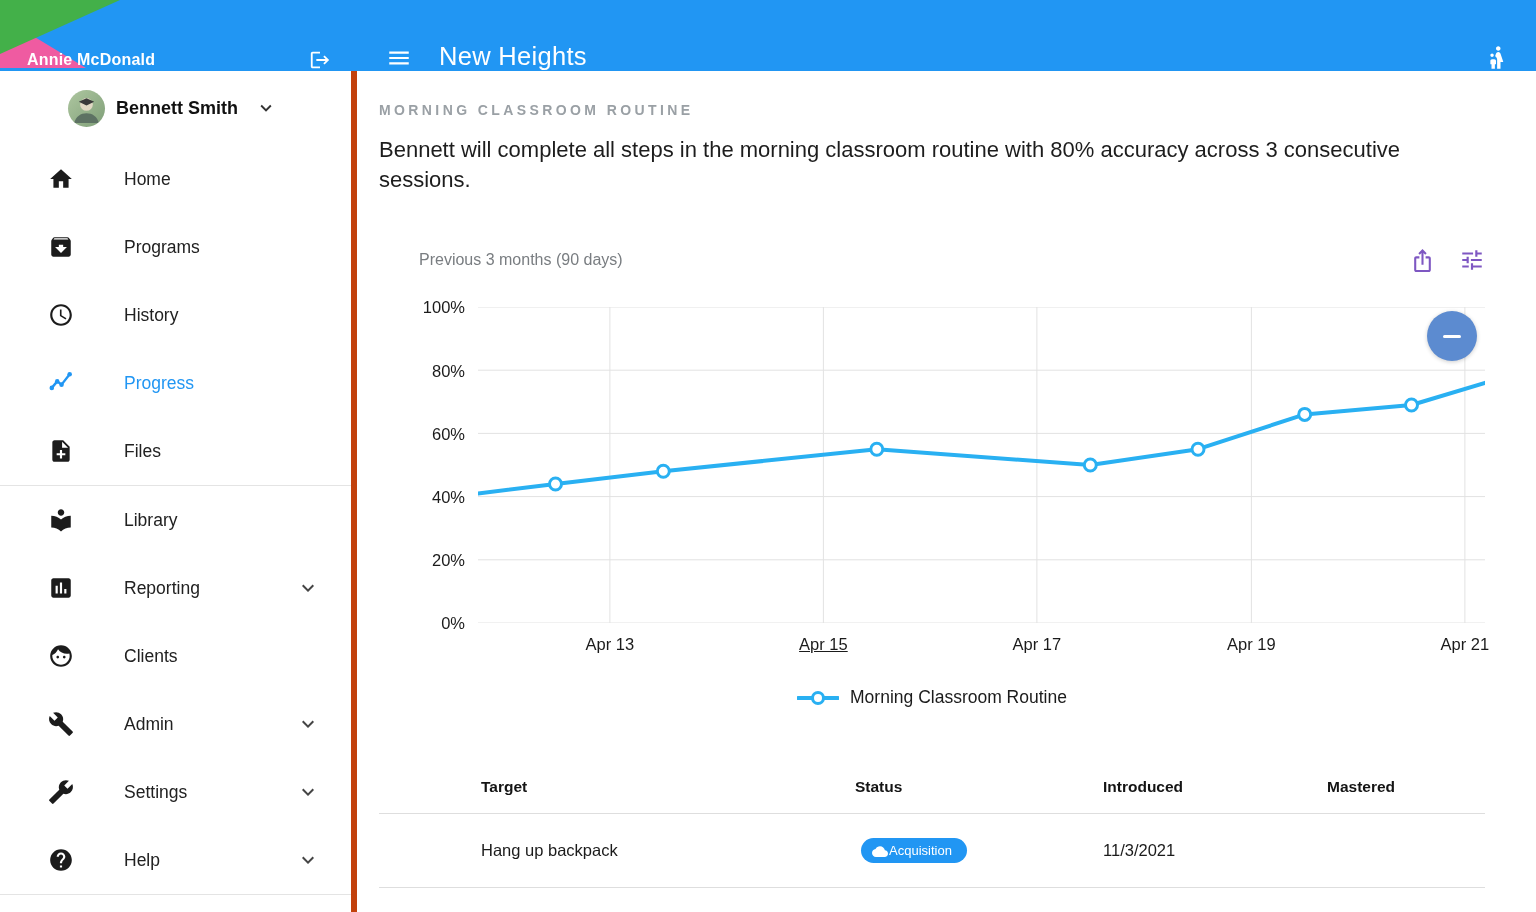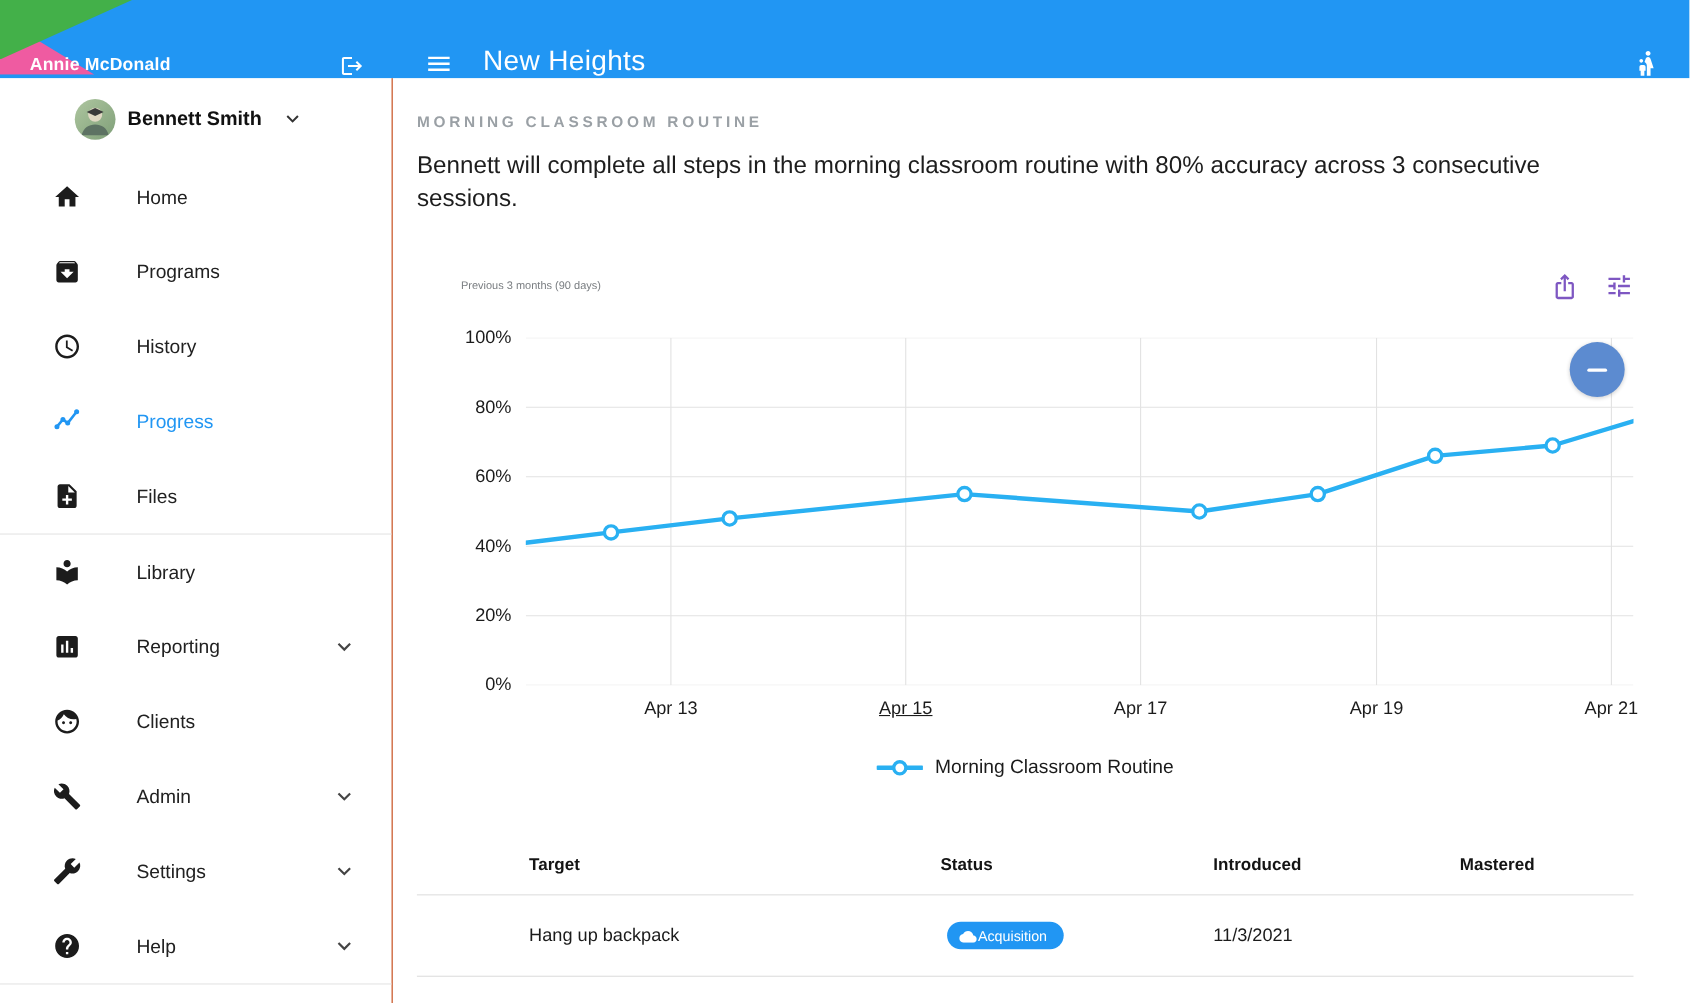--- a/index.html
+++ b/index.html
@@ -31,21 +31,21 @@
   }
   .user-name{font-size:16px;font-weight:700;letter-spacing:.2px;}
   .tb-icon{display:inline-flex;align-items:center;justify-content:center;cursor:pointer;background:none;border:none;padding:0;color:#fff;}
   .hamburger{margin-left:29px;}
   .app-title{font-size:25.5px;font-weight:400;margin:0 0 0 27px;letter-spacing:.3px;}
   .family{margin-left:auto;margin-right:31px;}
 
   
   .sidebar{
     position:absolute;top:71px;left:0;width:357px;bottom:0;background:#fff;
-    border-right:1px solid #c2410c;z-index:10;
+    border-right:6px solid #c2410c;z-index:10;
   }
   .client-row{height:74px;display:flex;align-items:center;padding-left:68px;cursor:pointer;}
   .avatar{width:37px;height:37px;border-radius:50%;overflow:hidden;flex:0 0 auto;
     background:linear-gradient(135deg,#aec6a0 0%,#7f9f78 100%);display:inline-flex;align-items:center;justify-content:center;}
   .client-name{font-size:18px;font-weight:700;margin-left:11px;color:#111;}
   .client-chev{margin-left:17px;color:#333;display:inline-flex;}
   .nav-item{height:68px;display:flex;align-items:center;padding-left:27px;cursor:pointer;position:relative;margin-left:21px;}
   .nav-icon{width:26px;height:26px;display:inline-flex;color:#1c1c1c;flex:0 0 auto;}
   .nav-label{margin-left:50px;font-size:17.5px;color:#212121;}
   .nav-item.active .nav-icon,.nav-item.active .nav-label{color:var(--primary-blue);}
@@ -54,21 +54,21 @@
 
   
   .main{position:absolute;left:357px;top:71px;right:0;bottom:0;padding:0 51px 0 22px;overflow:hidden;background:#fff;}
   .section-title{
     margin-top:31px;font-size:14px;font-weight:700;letter-spacing:3.4px;color:#9aa0a5;
   }
   .goal-text{margin-top:17px;font-size:22px;color:#1d1d1d;line-height:1.35;}
 
   .chart-card{margin-top:53px;position:relative;}
   .range-row{display:flex;align-items:center;padding-left:40px;}
-  .range-label{font-size:10px;color:#797d81;}
+  .range-label{font-size:16px;color:#797d81;}
   .card-icon{display:inline-flex;color:var(--icon-purple);cursor:pointer;background:none;border:none;padding:0;}
   .export-btn{margin-left:auto;}
   .tune-btn{margin-left:24px;}
 
   .chart-area{margin-top:34px;position:relative;}
   .y-labels{position:absolute;left:0;top:0;width:86px;height:316px;}
   .y-label{position:absolute;right:0;transform:translateY(-50%);font-size:16.5px;color:#1b1b1b;white-space:nowrap;}
   .plot{margin-left:99px;height:316px;position:relative;}
   .plot svg{width:100%;height:100%;}
   .x-labels{margin-left:99px;position:relative;height:38px;}

